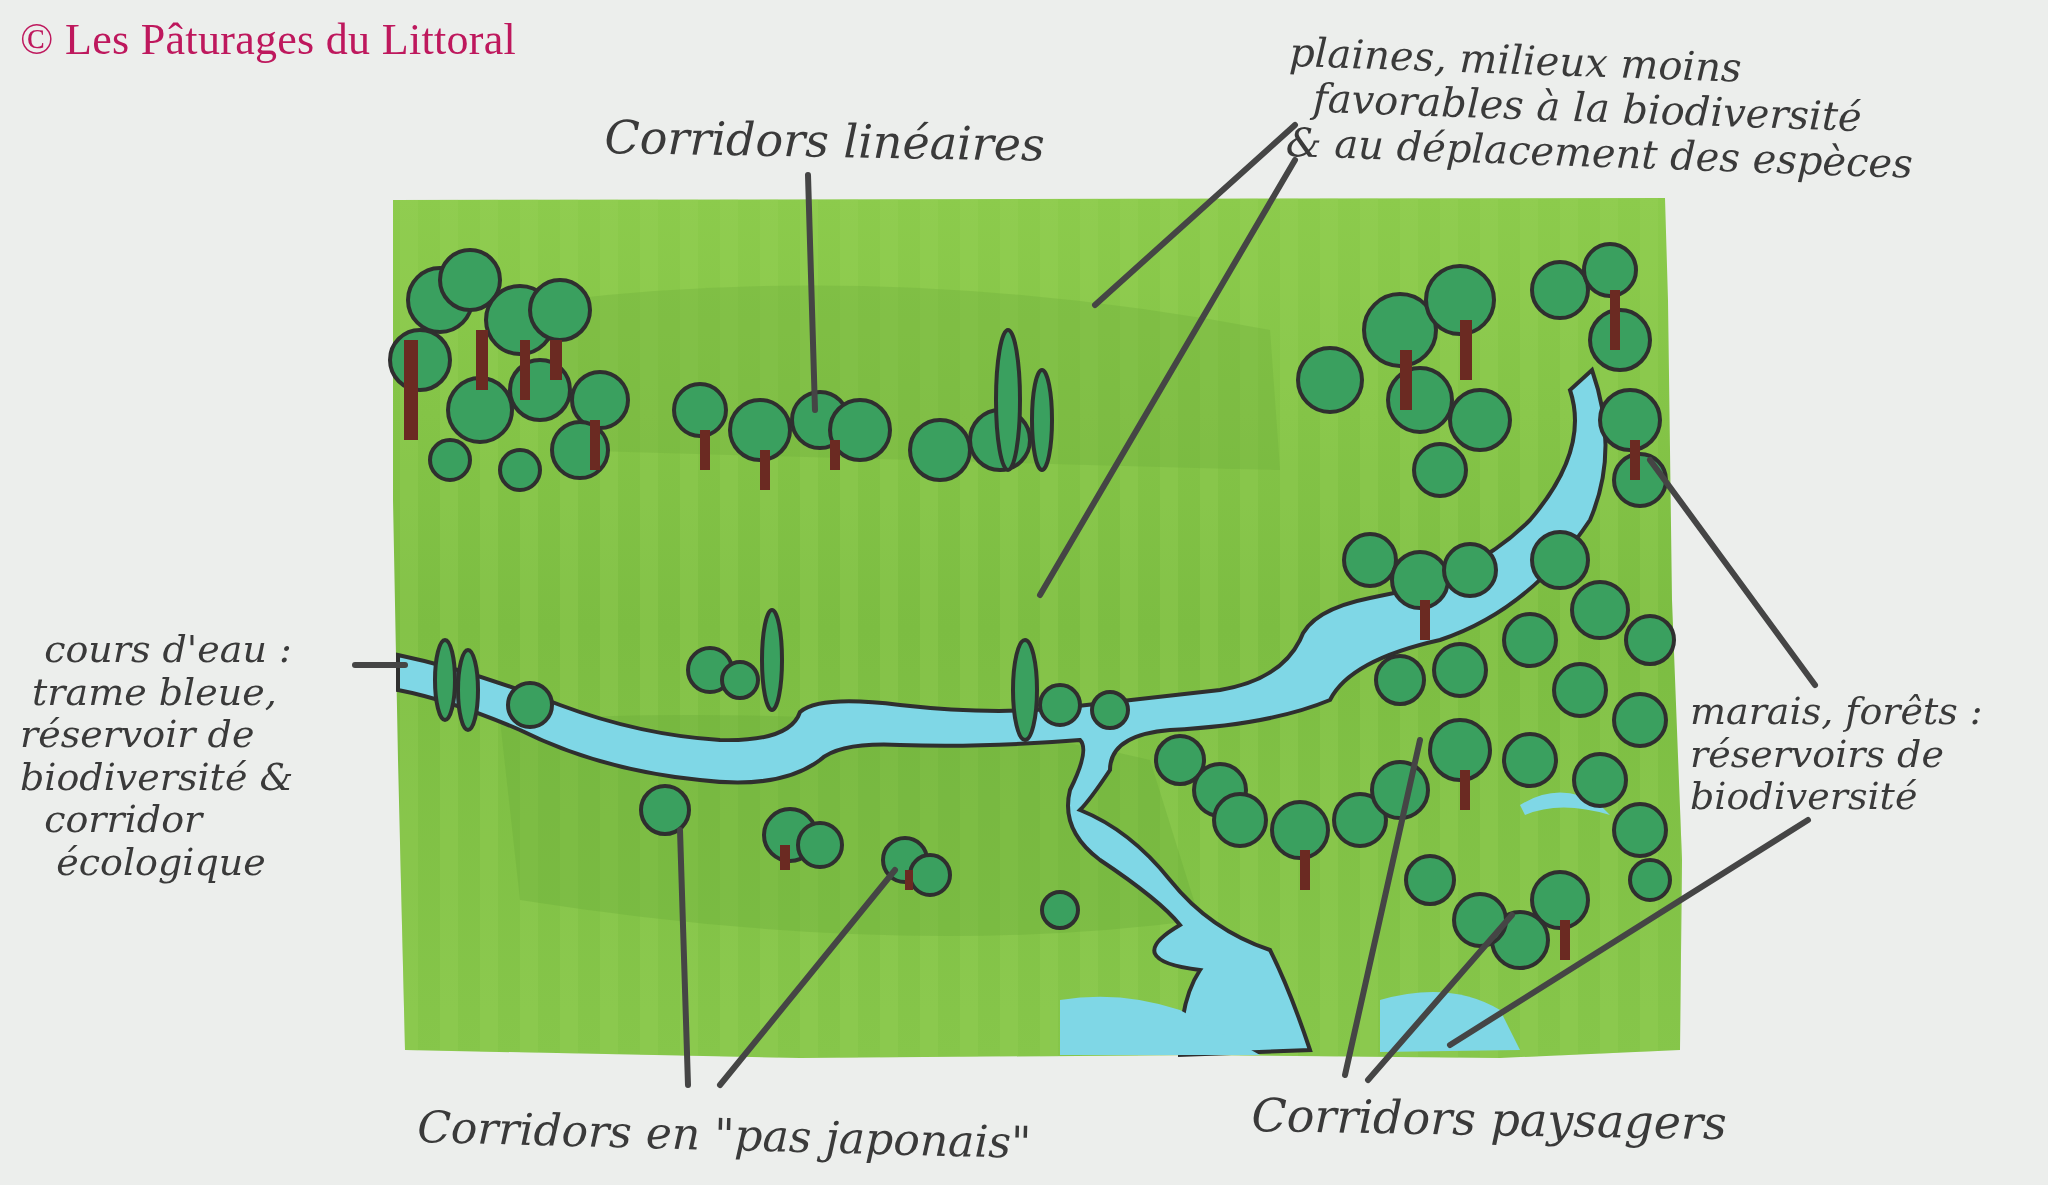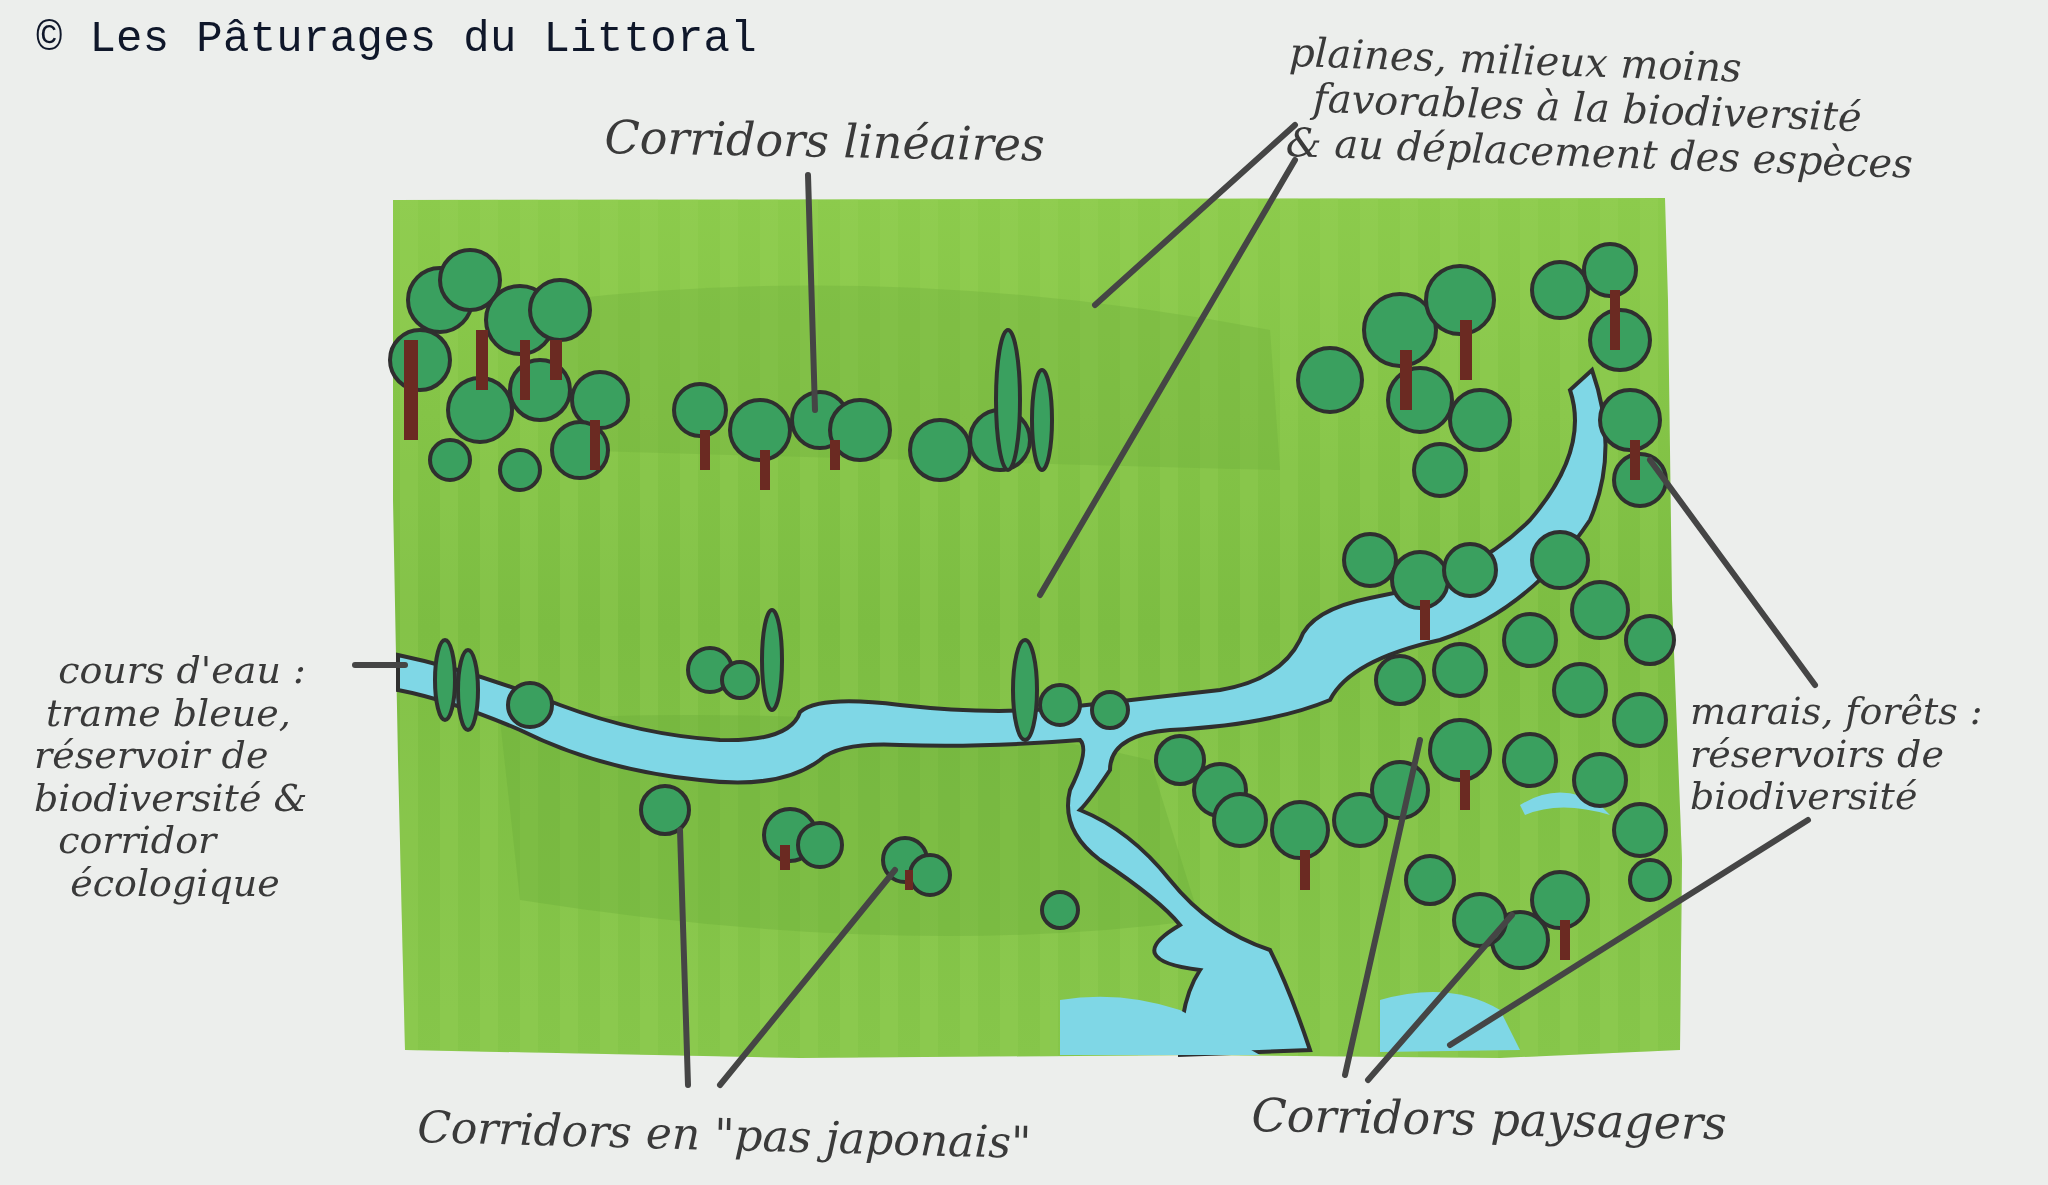--- a/index.html
+++ b/index.html
@@ -3,36 +3,36 @@
 <meta charset="utf-8">
 <style>
   html, body { margin: 0; padding: 0; }
   body {
     width: 2048px; height: 1185px; overflow: hidden;
     background: #eceeec;
     position: relative;
     font-family: "DejaVu Sans", sans-serif;
   }
   .copyright {
-    position: absolute; left: 36px; top: 14px;
-    font-family: Liberation Mono, monospace;
-    font-size: 44px; color: #0f172a; letter-spacing: 0.3px;
+    position: absolute; left: 20px; top: 14px;
+    font-family: Liberation Serif, serif;
+    font-size: 44px; color: #be185d; letter-spacing: 0.3px;
   }
   .label {
     position: absolute;
     font-family: "DejaVu Serif", serif;
     font-style: italic;
     color: #3a3a3a;
     line-height: 1.12;
     white-space: pre;
     transform-origin: left top;
   }
   .lbl-linear { left: 605px; top: 112px; font-size: 46px; transform: rotate(1deg); }
   .lbl-plains { left: 1290px; top: 30px; font-size: 40px; transform: rotate(2deg); }
-  .lbl-water  { left: 34px; top: 628px; font-size: 38px; text-align: left; margin-top: 21px; }
+  .lbl-water  { left: 20px; top: 628px; font-size: 38px; text-align: left; }
   .lbl-marsh  { left: 1690px; top: 690px; font-size: 38px; text-align: left; }
   .lbl-japan  { left: 418px; top: 1102px; font-size: 44px; transform: rotate(1.5deg); }
   .lbl-land   { left: 1252px; top: 1090px; font-size: 46px; transform: rotate(1deg); }
   svg.scene { position: absolute; left: 0; top: 0; }
 </style>
 </head>
 <body>
 
 <div class="copyright">© Les Pâturages du Littoral</div>
 

